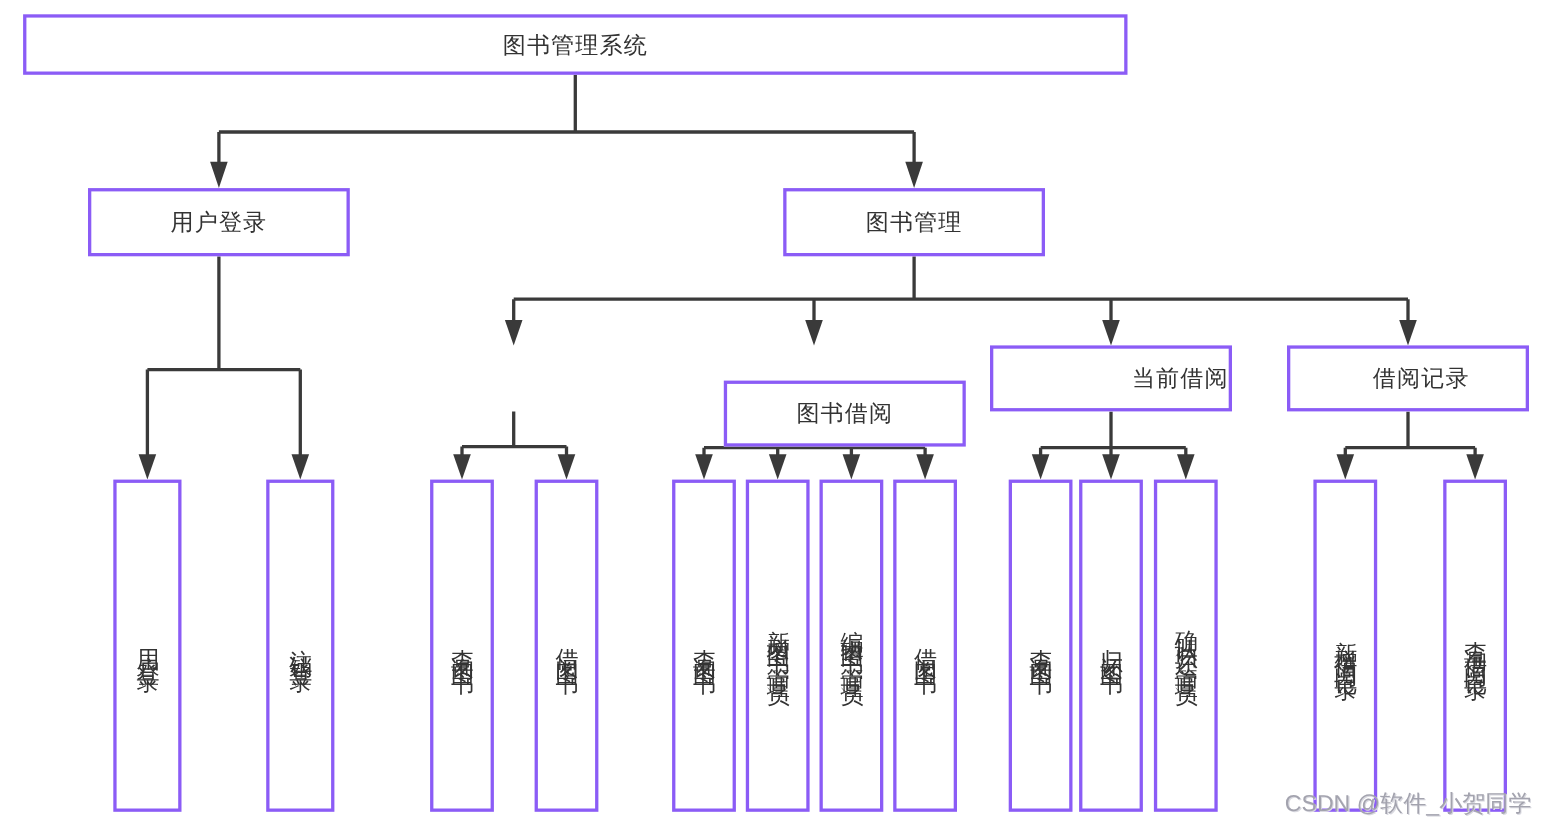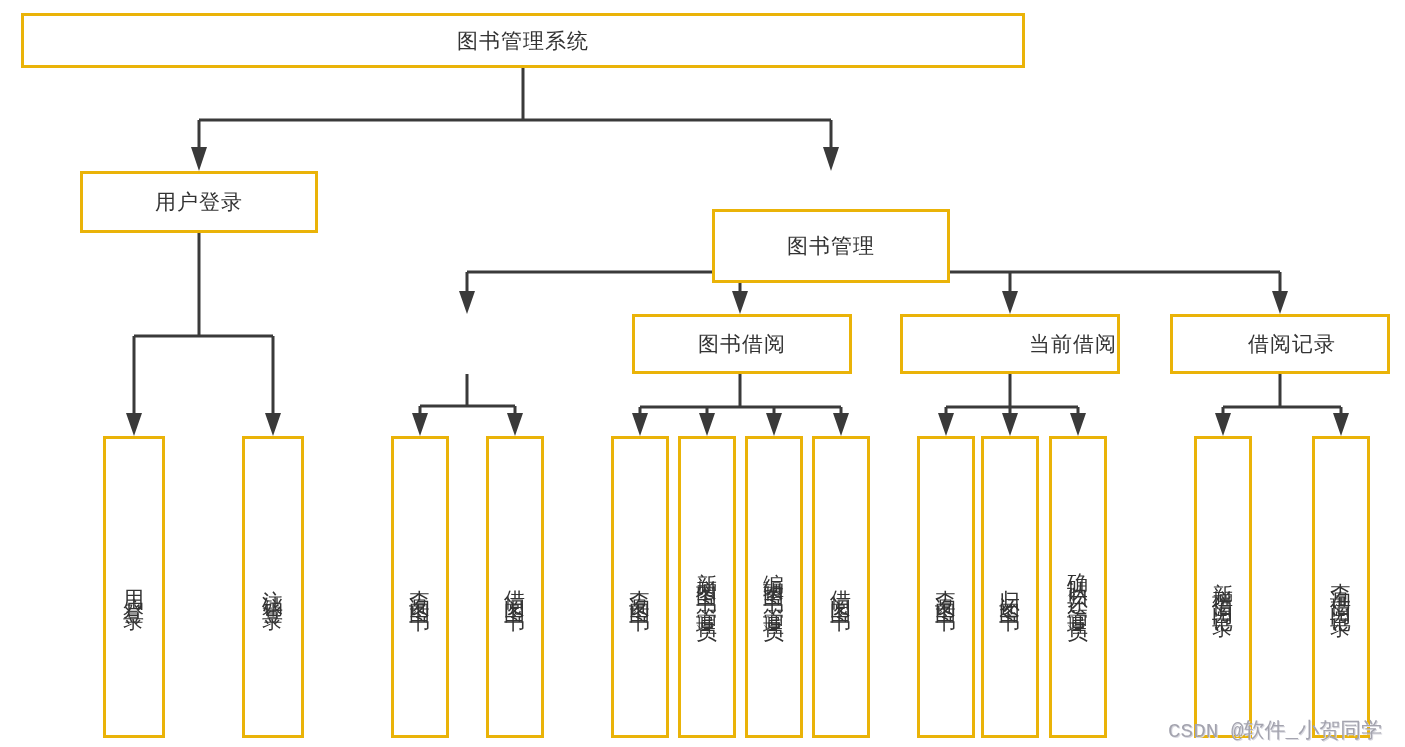--- a/index.html
+++ b/index.html
@@ -17,44 +17,44 @@
   }
   .connectors {
     position: absolute;
     left: 0;
     top: 0;
     pointer-events: none;
   }
   .node {
     position: absolute;
     box-sizing: border-box;
-    border: 3px solid #eab308;
+    border: 3px solid #8b5cf6;
     background: #ffffff;
     display: flex;
     align-items: center;
     justify-content: center;
     color: #333333;
     font-size: 21px;
     letter-spacing: 1px;
     white-space: nowrap;
   }
   .node.h-label span { display: inline-block; }
   .node.leaf span {
     writing-mode: vertical-rl;
     text-orientation: mixed;
     letter-spacing: 7px;
     font-size: 21px;
     line-height: 1;
   }
   .root-node   { left: 21px;  top: 13px;  width: 1004px; height: 55px; }
   .n-userlogin { left: 80px;  top: 171px; width: 238px;  height: 62px; }
-  .n-bookmgmt  { left: 712px; top: 171px; width: 238px;  height: 74px; margin-top: 38px; }
+  .n-bookmgmt  { left: 712px; top: 171px; width: 238px;  height: 62px; }
   .lvl3 { top: 314px; width: 220px; height: 60px; }
   .n-newbook   { left: 357px; }
-  .n-borrow    { left: 632px; }
+  .n-borrow    { left: 658px; margin-top: 32px; }
   .n-current   { left: 900px; justify-content: flex-end; }
   .n-records   { left: 1170px; padding-left: 24px; }
   .leaf { top: 436px; height: 302px; width: 58px; }
   .l-a1 { left: 103px; width: 62px; }
   .l-a2 { left: 242px; width: 62px; }
   .l-b1 { left: 391px; }
   .l-b2 { left: 486px; }
   .l-c1 { left: 611px; }
   .l-c2 { left: 678px; }
   .l-c3 { left: 745px; }
@@ -67,21 +67,20 @@
   .watermark {
     position: absolute;
     left: 1168px;
     top: 716px;
     width: 232px;
     font-size: 21px;
     color: #a3a3ae;
     text-shadow: 1px 1px 0 #d9d9e0;
     white-space: nowrap;
     z-index: 5;
-    font-family: Liberation Mono, monospace;
   }
 </style>
 </head>
 <body>
 
 <div class="canvas">
 
   <svg class="connectors" width="1405" height="747" viewBox="0 0 1405 747">
     <g stroke="#3a3a3a" stroke-width="3" fill="none">
 

